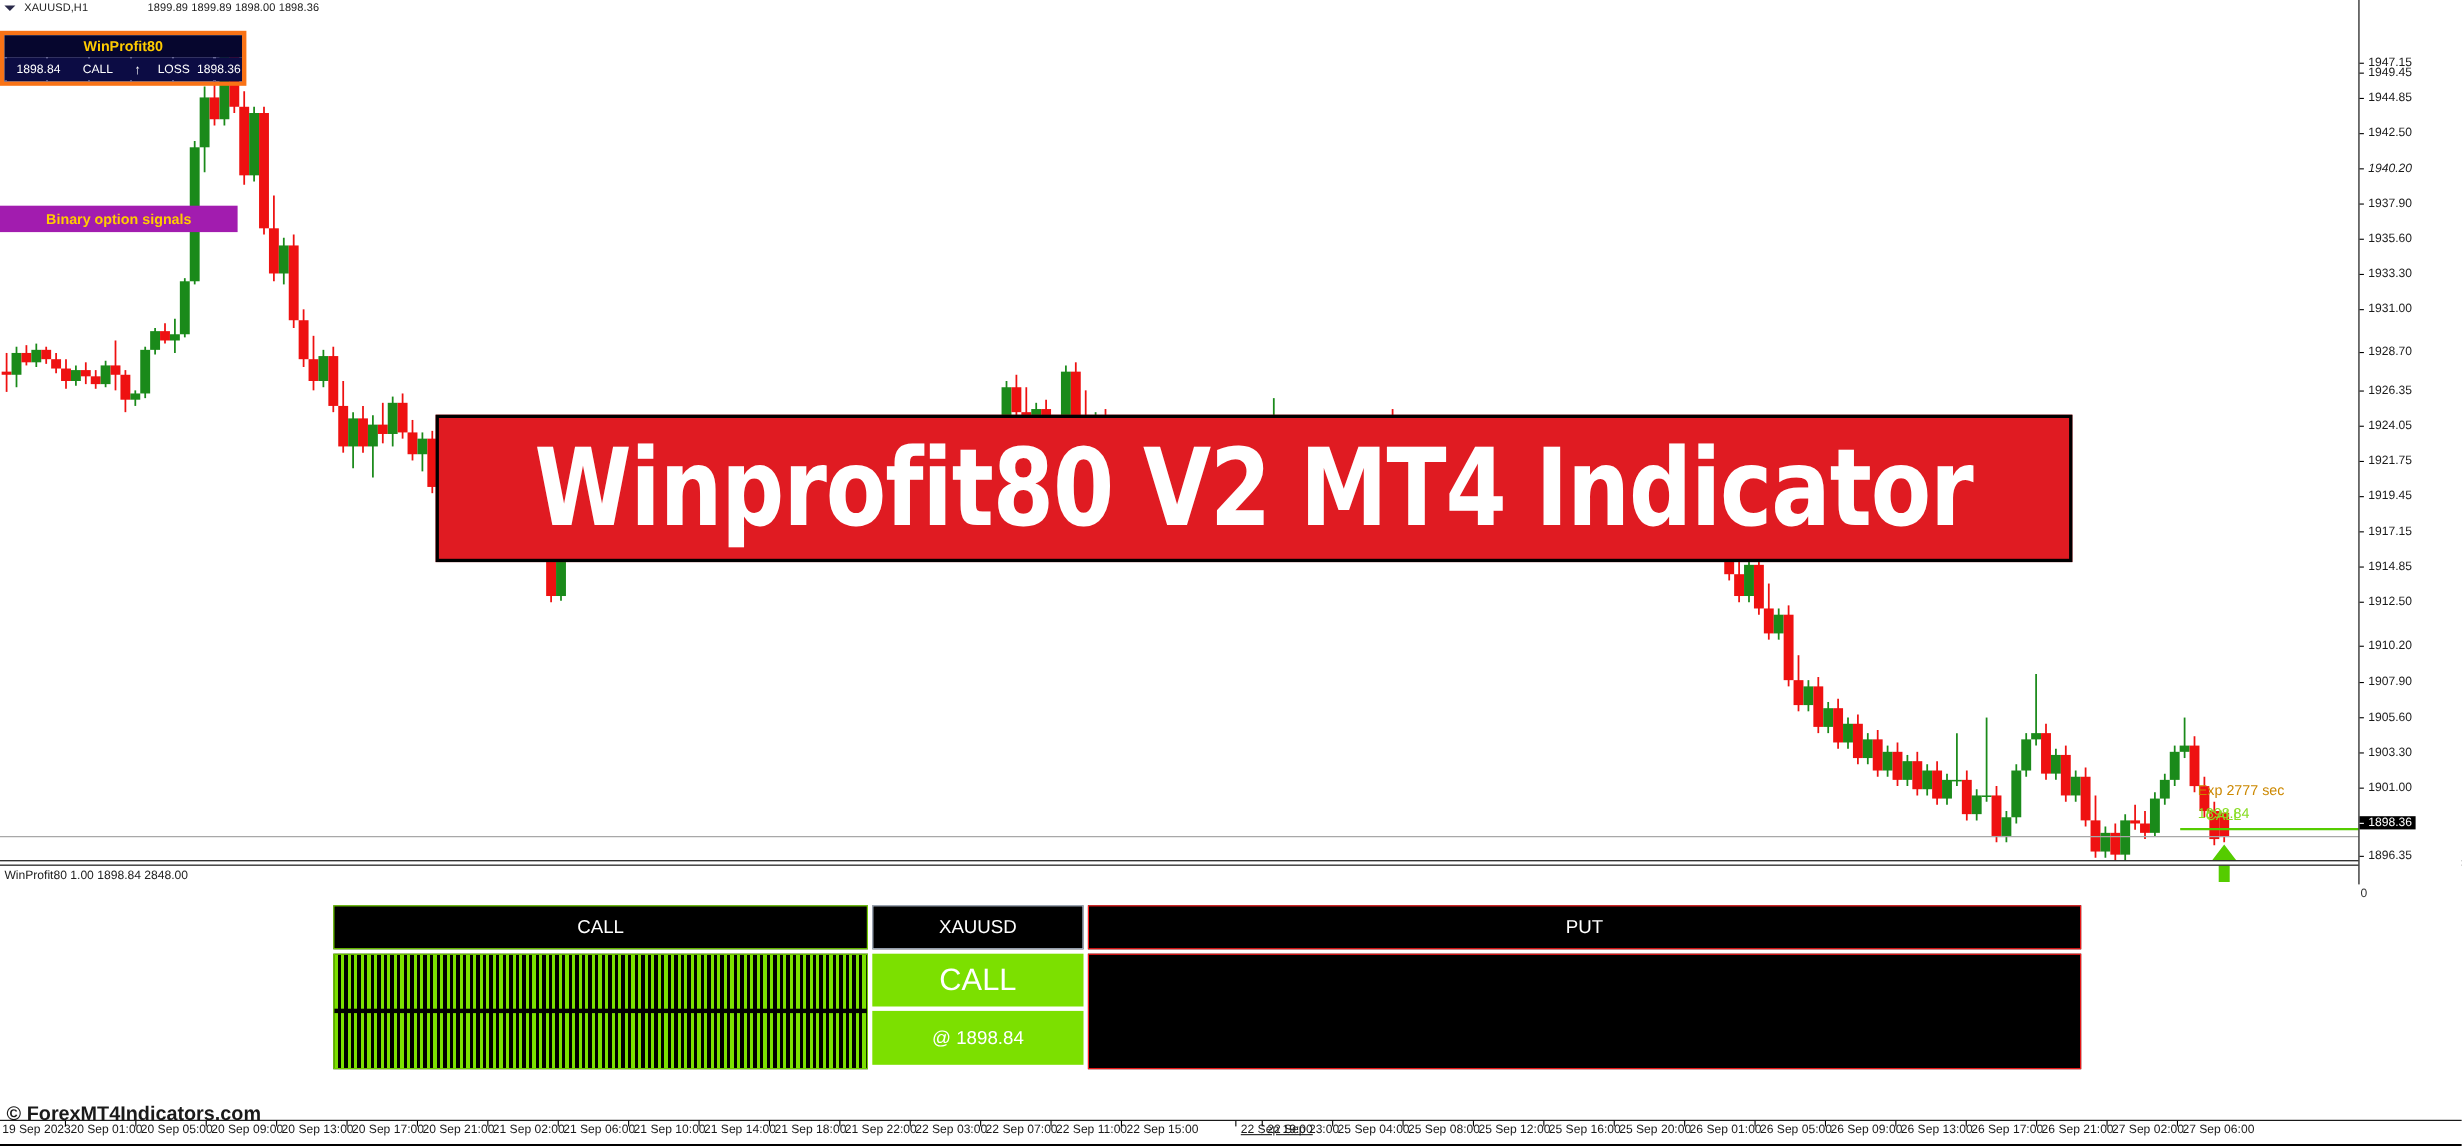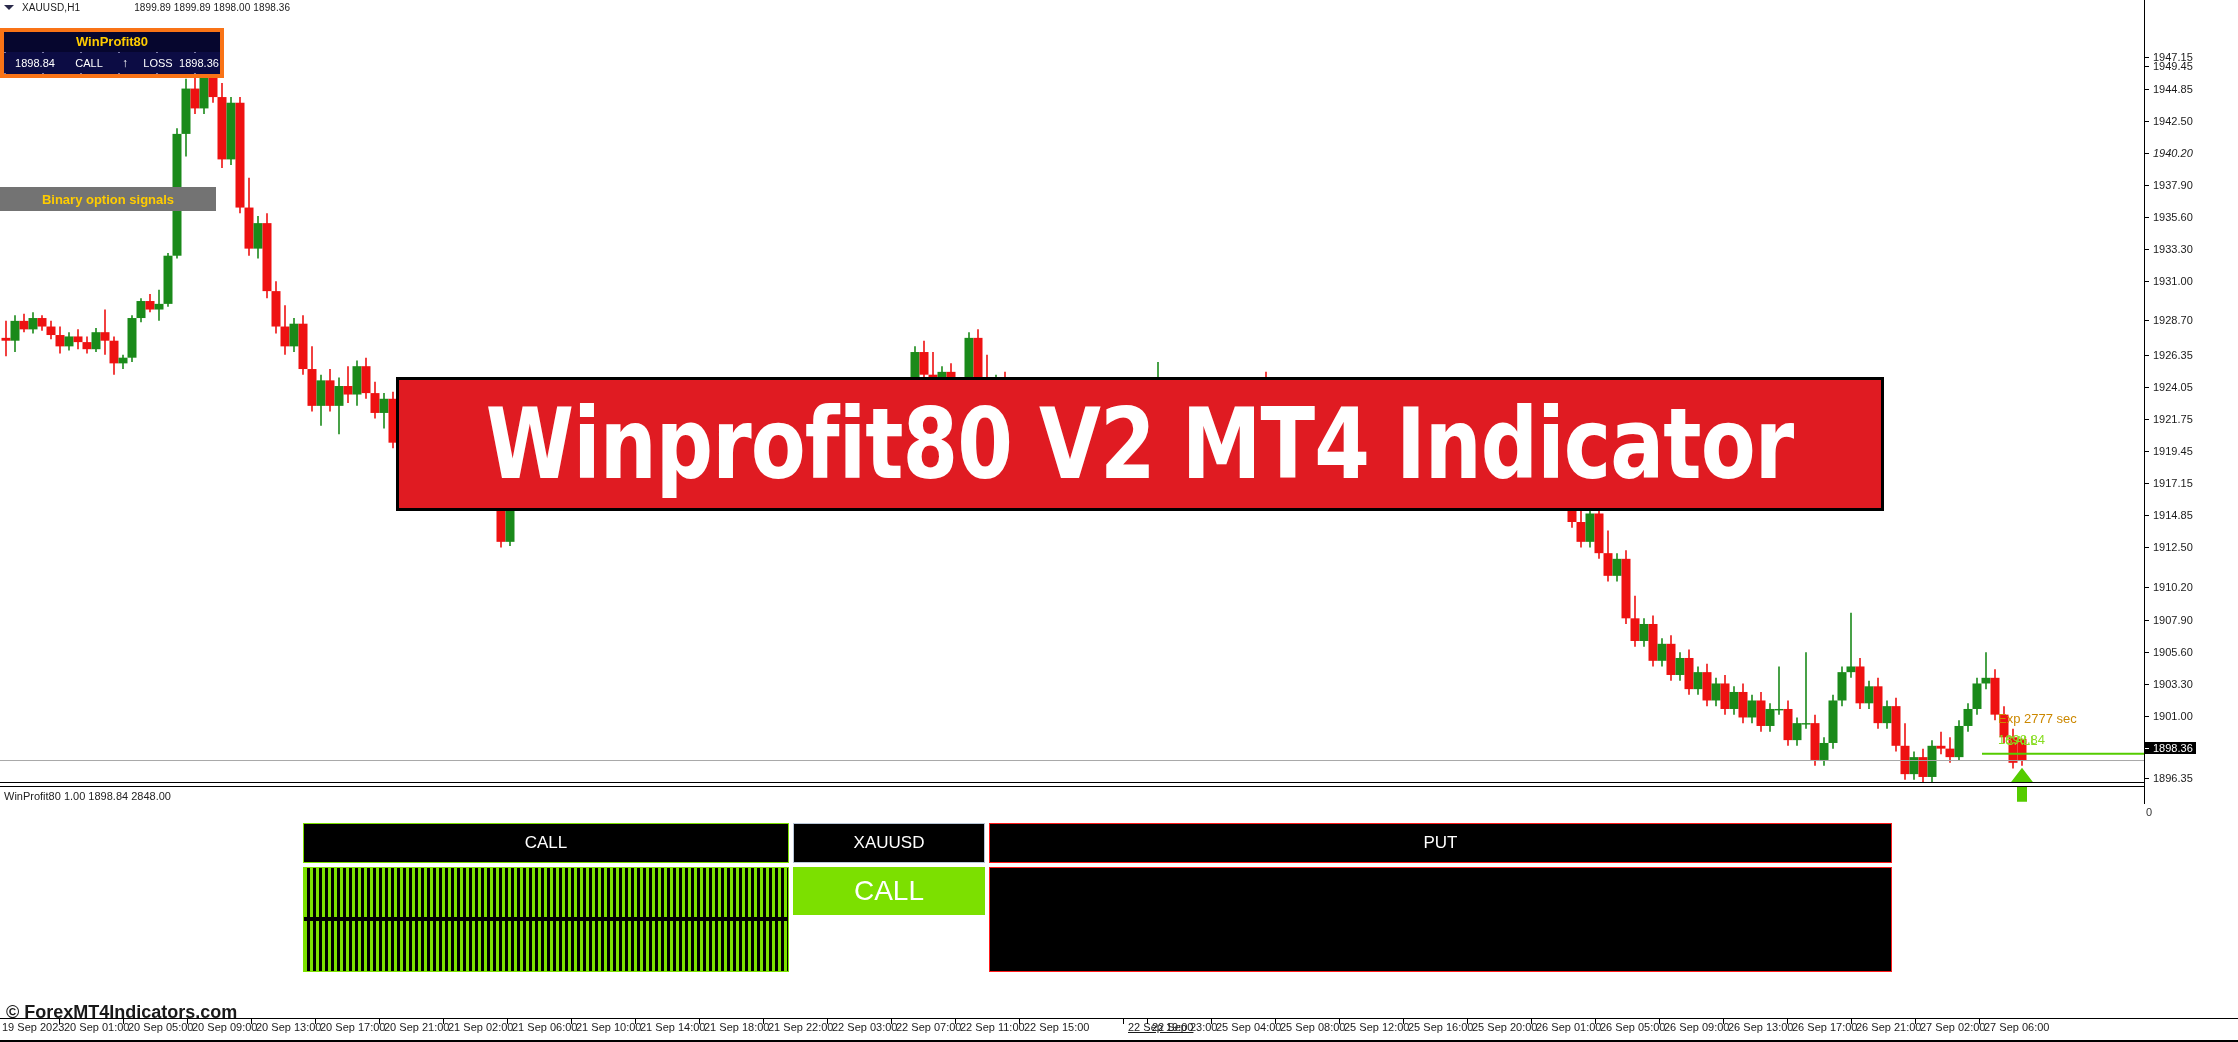--- a/index.html
+++ b/index.html
@@ -130,21 +130,21 @@
   }
   .wp-dots.top { top: 0; }
   .wp-dots.bot { bottom: 0; }
 
   
   #binary-signals-label {
     position: absolute;
     left: 0; top: 187px;
     width: 216px;
     height: 24px;
-    background: #737373;
+    background: #a21caf;
     color: #ffcc00;
     font-size: 13px;
     font-weight: bold;
     display: flex;
     align-items: center;
     justify-content: center;
     z-index: 35;
   }
 
   
@@ -898,20 +898,21 @@
     <div class="tp-col" id="call-col">
       <div class="tp-header call">CALL</div>
       <div id="call-bars">
         <div class="mid-gap"></div>
       </div>
     </div>
 
     <div class="tp-col" id="asset-col">
       <div class="tp-header asset">XAUUSD</div>
       <div id="asset-direction">CALL</div>
+      <div id="asset-price">@ 1898.84</div>
     </div>
 
     <div class="tp-col" id="put-col">
       <div class="tp-header put">PUT</div>
       <div id="put-bars"></div>
     </div>
 
   </div>
 
   <div id="watermark">

